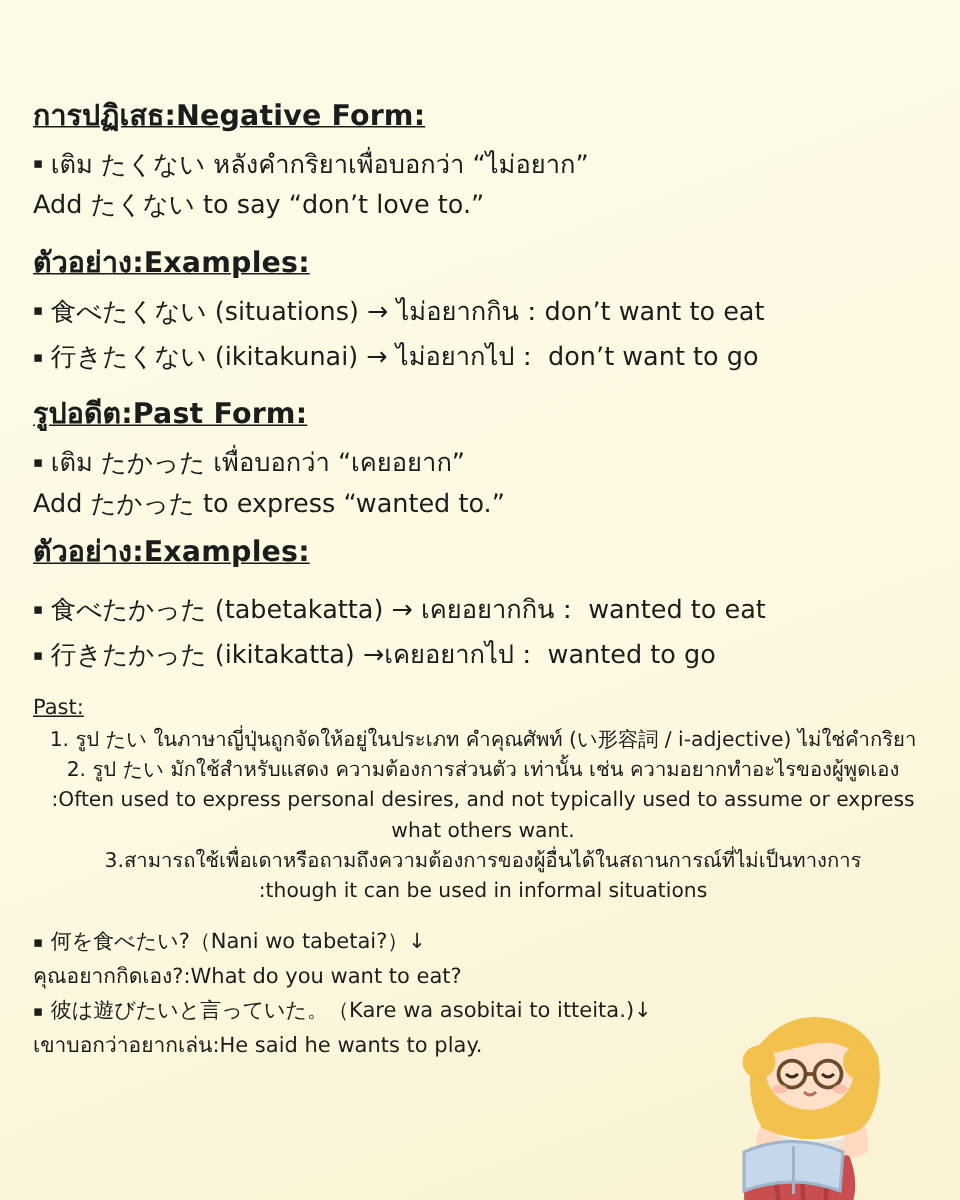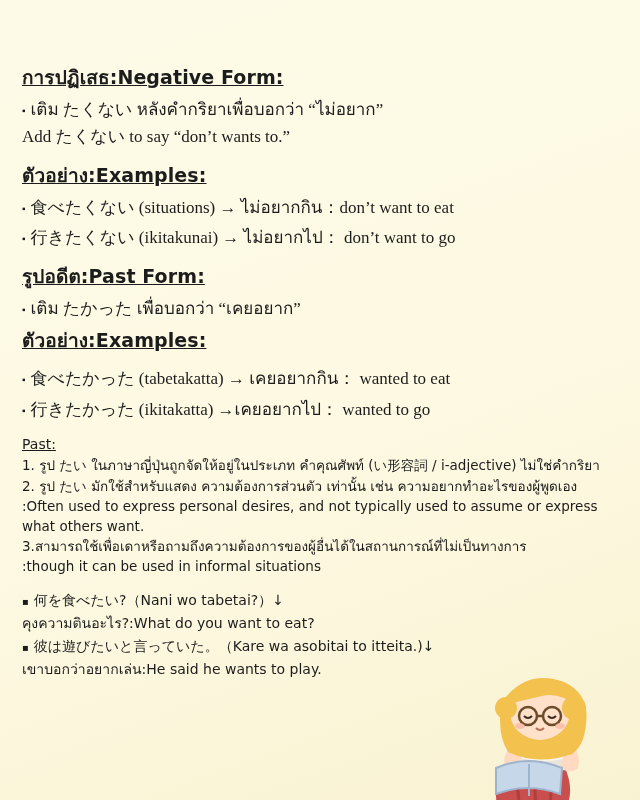--- a/index.html
+++ b/index.html
@@ -28,21 +28,20 @@
     font-weight: 700;
     text-decoration: underline;
     letter-spacing: 0.1px;
     margin: 0 0 8px 0;
     line-height: 1.25;
   }
   .line {
     font-size: 17px;
     line-height: 1.45;
     margin: 0 0 3px 0;
-    font-family: Liberation Serif, serif;
   }
   .bullet::before {
     content: "\25AA";
     font-size: 10px;
     vertical-align: middle;
     margin-right: 5px;
   }
   .block {
     margin-bottom: 14px;
   }
@@ -53,20 +52,21 @@
   .note-head {
     font-size: 14px;
     text-decoration: underline;
     margin: 6px 0 4px 0;
     font-weight: 400;
   }
   .note-line {
     font-size: 13.5px;
     line-height: 1.42;
     margin: 0 0 1px 0;
+    text-align: center;
   }
   .fe-head {
     font-size: 14px;
     margin: 9px 0 3px 0;
   }
   .fe-line {
     font-size: 14px;
     line-height: 1.5;
     margin: 0 0 2px 0;
   }
@@ -91,34 +91,35 @@
   }
 </style>
 </head>
 <body>
 
 <div id="page">
 
   <div class="block">
     <div class="hdr">การปฏิเสธ:Negative Form:</div>
     <div class="line bullet">เติม たくない หลังคำกริยาเพื่อบอกว่า “ไม่อยาก”</div>
-    <div class="line">Add たくない to say “don’t wants to.”</div>
+    <div class="line">Add たくない to say “don’t love to.”</div>
   </div>
 
   <div class="block">
     <div class="hdr">ตัวอย่าง:Examples:</div>
     <div class="examples-list">
       <div class="line bullet">食べたくない (situations) → ไม่อยากกิน：don’t want to eat</div>
       <div class="line bullet">行きたくない (ikitakunai) → ไม่อยากไป：  don’t want to go</div>
     </div>
   </div>
 
   <div class="block gap-s">
     <div class="hdr">รูปอดีต:Past Form:</div>
     <div class="line bullet">เติม たかった เพื่อบอกว่า “เคยอยาก”</div>
+    <div class="line">Add たかった to express “wanted to.”</div>
   </div>
 
   <div class="block">
     <div class="hdr">ตัวอย่าง:Examples:</div>
     <div class="spacer-6"></div>
     <div class="examples-list">
       <div class="line bullet">食べたかった (tabetakatta) → เคยอยากกิน：  wanted to eat</div>
       <div class="line bullet">行きたかった (ikitakatta) →เคยอยากไป：  wanted to go</div>
     </div>
   </div>
@@ -128,21 +129,21 @@
     <div class="note-line">1. รูป たい ในภาษาญี่ปุ่นถูกจัดให้อยู่ในประเภท คำคุณศัพท์ (い形容詞 / i-adjective) ไม่ใช่คำกริยา</div>
     <div class="note-line">2. รูป たい มักใช้สำหรับแสดง ความต้องการส่วนตัว เท่านั้น เช่น ความอยากทำอะไรของผู้พูดเอง</div>
     <div class="note-line">:Often used to express personal desires, and not typically used to assume or express</div>
     <div class="note-line">what others want.</div>
     <div class="note-line">3.สามารถใช้เพื่อเดาหรือถามถึงความต้องการของผู้อื่นได้ในสถานการณ์ที่ไม่เป็นทางการ</div>
     <div class="note-line">:though it can be used in informal situations</div>
   </div>
 
   <div class="block">
     <div class="fe-line bullet">何を食べたい?（Nani wo tabetai?）↓</div>
-    <div class="fe-line">คุงความตินอะไร?:What do you want to eat?</div>
+    <div class="fe-line">คุณอยากกิดเอง?:What do you want to eat?</div>
     <div class="fe-line bullet">彼は遊びたいと言っていた。（Kare wa asobitai to itteita.)↓</div>
     <div class="fe-line">เขาบอกว่าอยากเล่น:He said he wants to play.</div>
   </div>
 
   <svg id="girl" viewBox="0 0 170 180" aria-hidden="true">
 
     <path d="M28 150 q30 -12 72 -6 l6 16 q-38 6 -74 2 z" fill="#f3cdb4"></path>
 
     <path d="M24 146 q12 -6 24 -6 l2 18 q-14 2 -26 -2 z" fill="#fdfdfb"></path>
     <path d="M12 150 q-8 6 -2 14 q10 6 24 2 l-2 -16 z" fill="#fdfdfb"></path>

